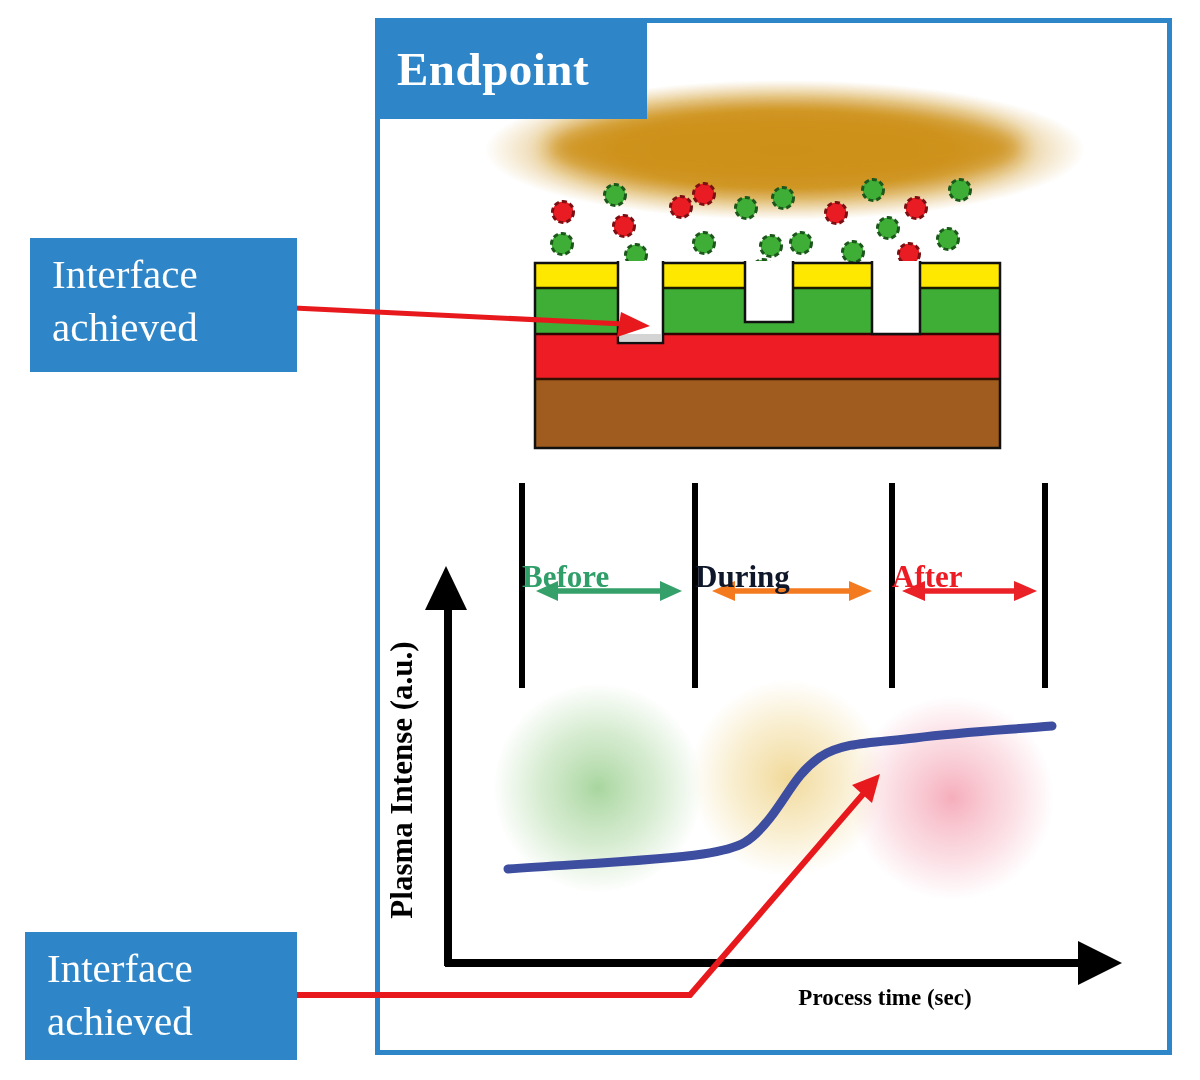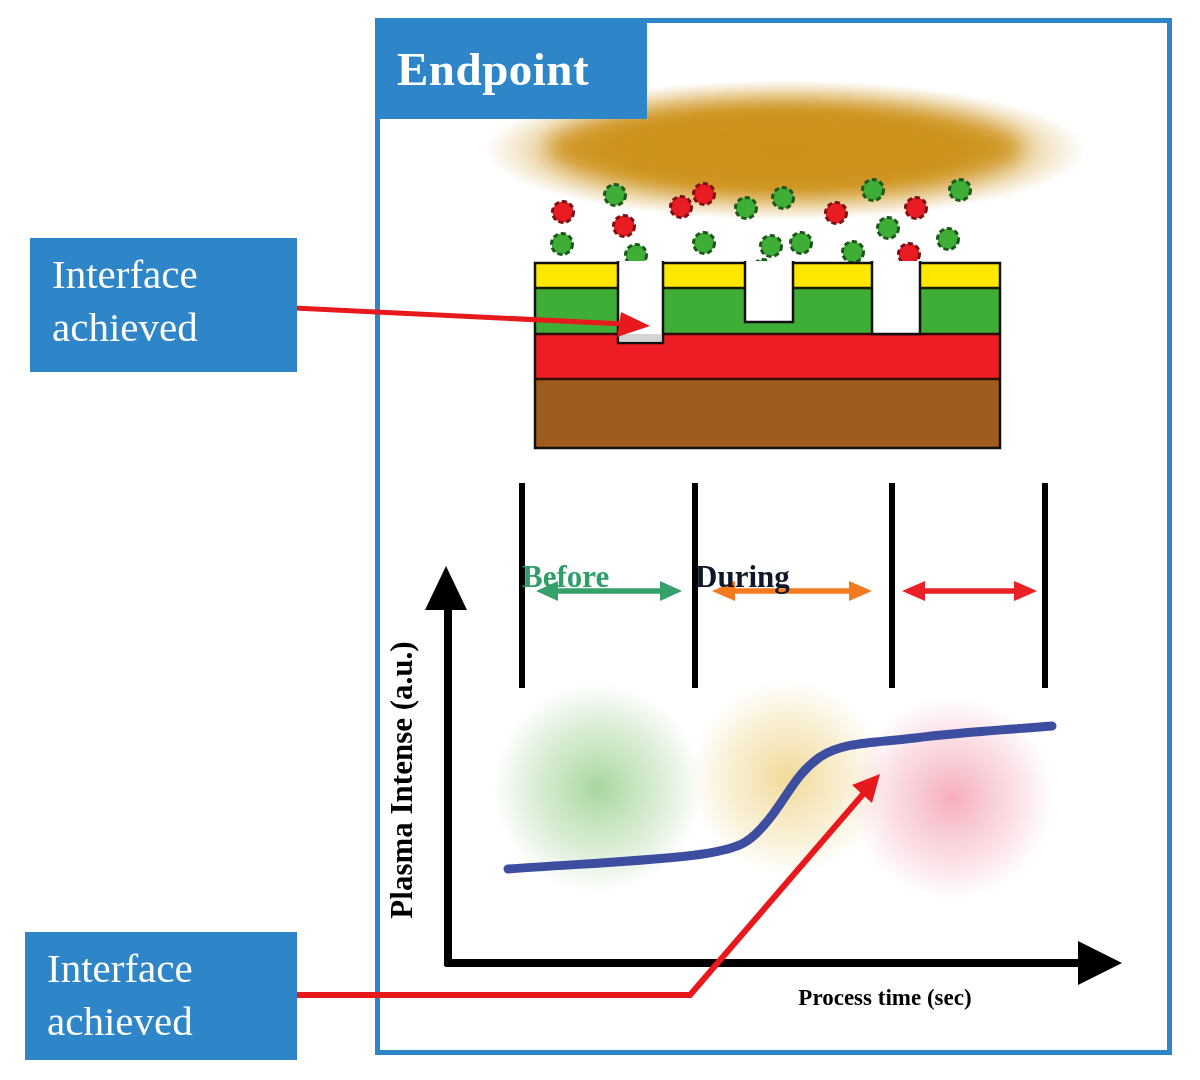--- a/index.html
+++ b/index.html
@@ -168,17 +168,18 @@
     <div>Interface</div>
     <div>achieved</div>
   </div>
   <div class="callout callout-bottom">
     <div>Interface</div>
     <div>achieved</div>
   </div>
 
   <div class="phase-label phase-before">Before</div>
   <div class="phase-label phase-during">During</div>
+  <div class="phase-label phase-after">After</div>
 
   <div class="y-axis-label">Plasma Intense (a.u.)</div>
   <div class="x-axis-label">Process time (sec)</div>
 
 </div>
 
 </body></html>

